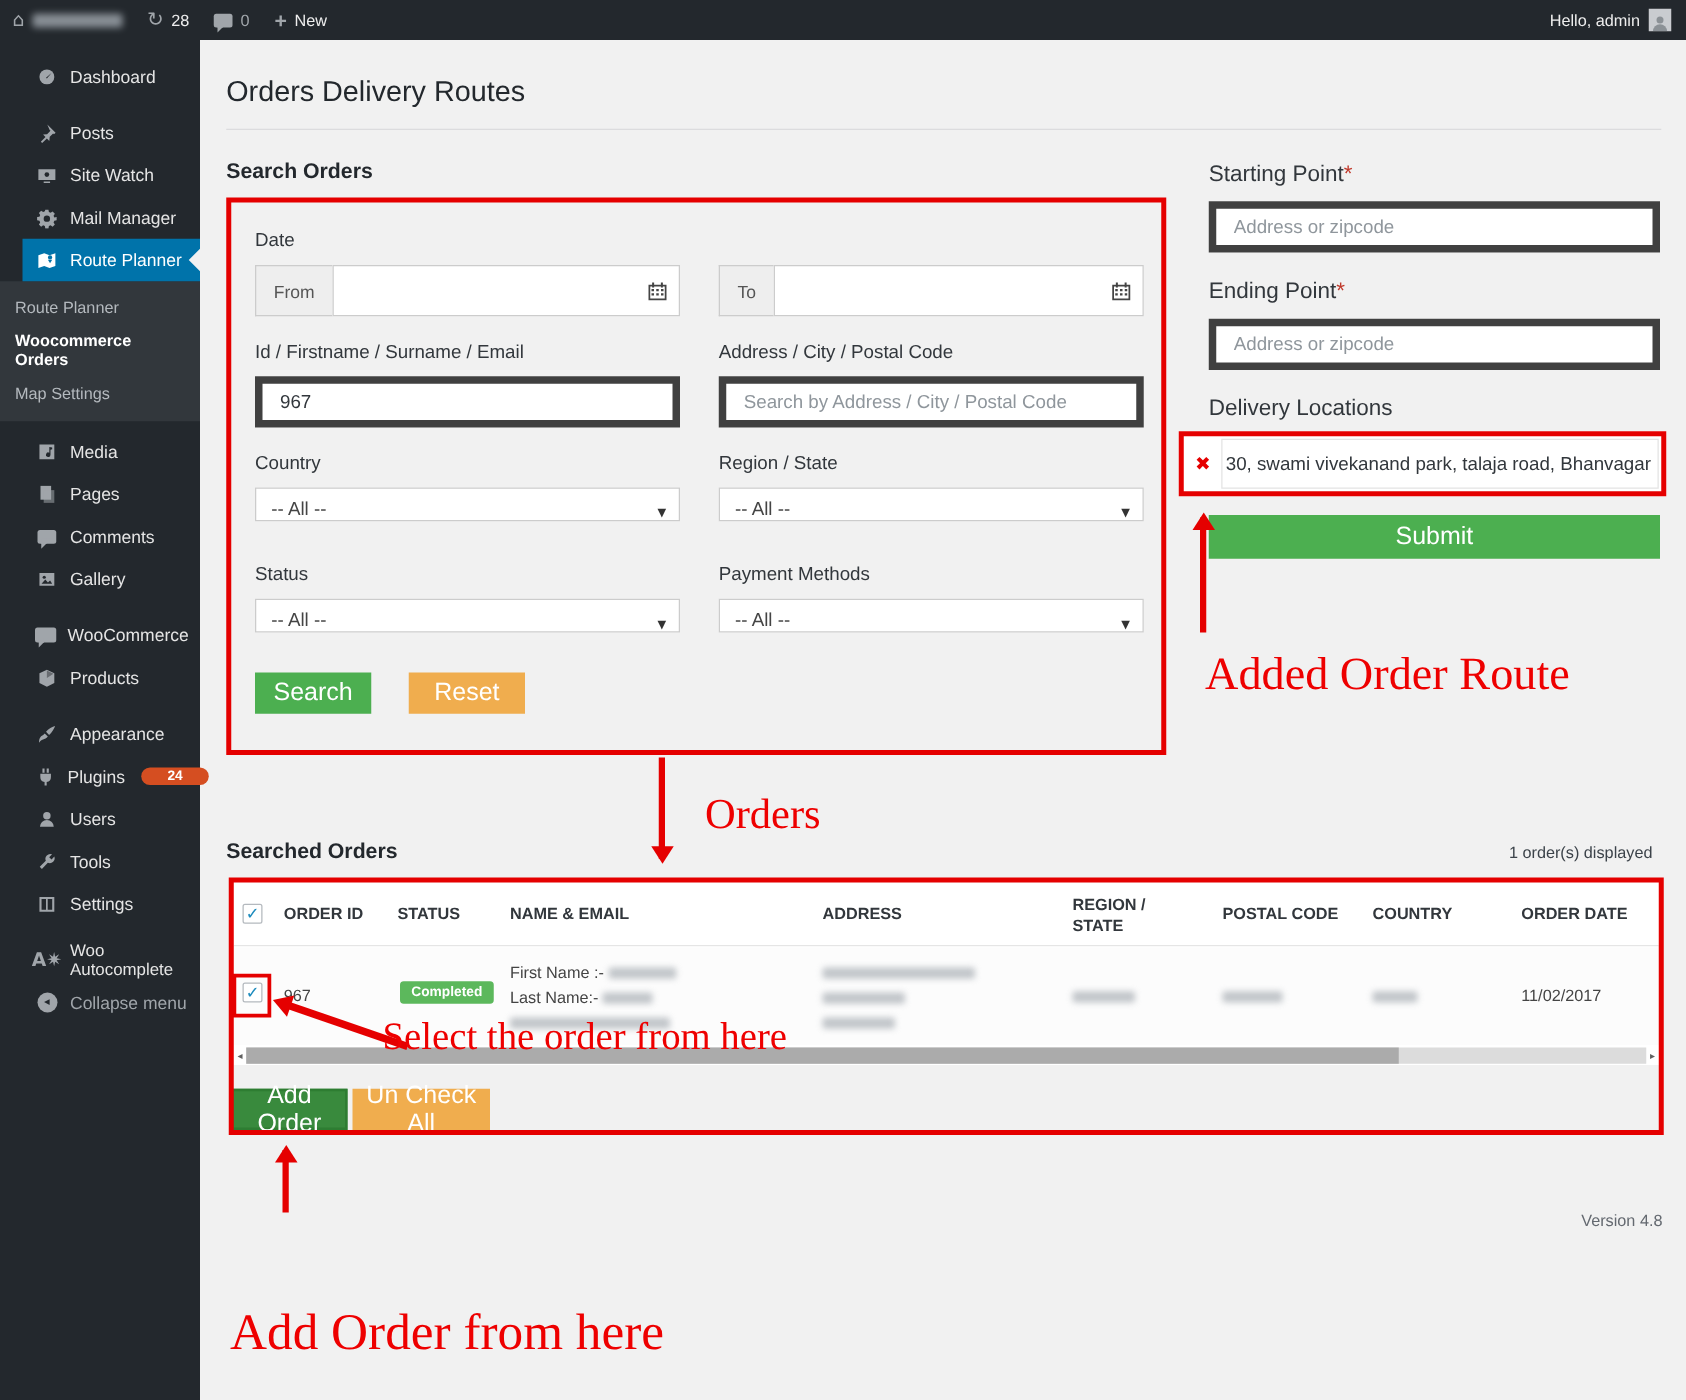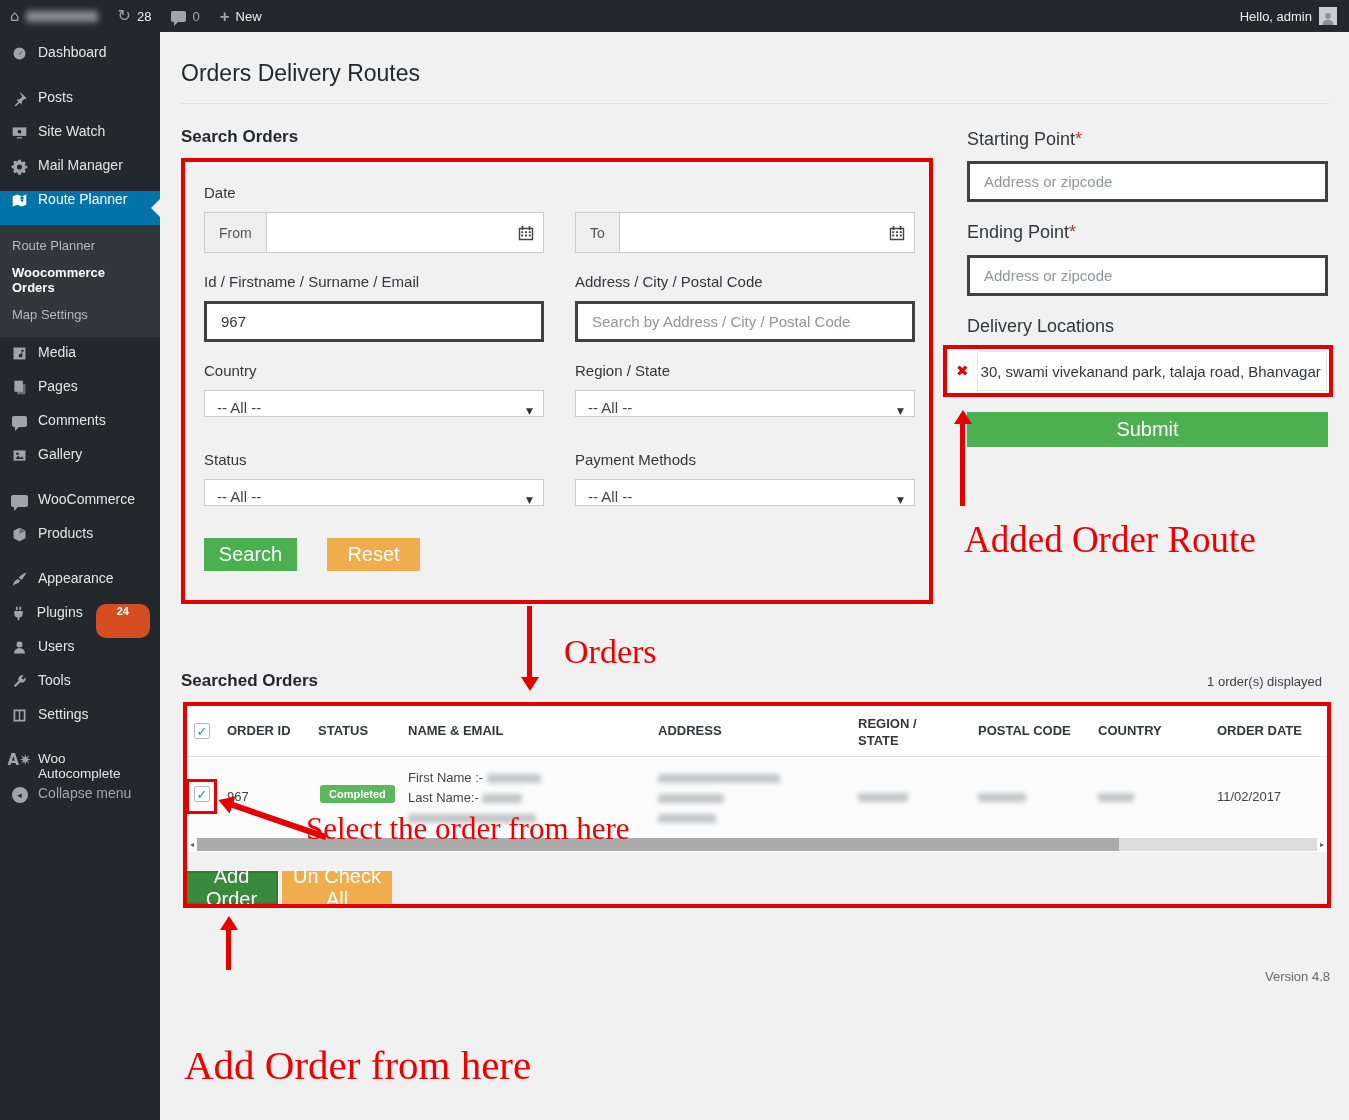--- a/index.html
+++ b/index.html
@@ -16,22 +16,22 @@
   .site-blur { width:72px; height:11px; background:#9aa1a8; border-radius:2px; filter:blur(3px); opacity:.85; }
   .bubble { width:15px; height:11px; background:#a0a5aa; border-radius:2px; position:relative; display:inline-block; }
   .bubble::after { content:""; position:absolute; left:3px; bottom:-4px;
     border:4px solid transparent; border-top-color:#a0a5aa; border-left-color:#a0a5aa; }
   .avatar { width:18px; height:18px; background:#c9ccd0; display:flex; align-items:flex-end; justify-content:center; overflow:hidden; }
   .avatar svg { width:14px; height:14px; fill:#8b9196; }
 
   
   #sidebar { position:absolute; left:0; top:32px; width:160px; height:1088px;
     background:#23282d; z-index:10; padding-top:12px; }
-  .mi { display:flex; gap:9px; height:34px; padding:0 10px;
-    color:#e5e5e5; font-size:14px; cursor:pointer; position:relative; }
+  .mi { display:flex; align-items:center; gap:9px; height:34px; padding:0 10px;
+    color:#e5e5e5; font-size:14px; cursor:pointer; position:relative;margin-left:18px; }
   .mi .icon { width:19px; height:19px; display:flex; align-items:center; justify-content:center; }
   .mi .icon svg { width:17px; height:17px; fill:#a0a5aa; }
   .mi .glyph { color:#a0a5aa; font-size:16px; font-family:"DejaVu Sans",sans-serif; line-height:1; }
   .sep { margin-top:11px; }
   .mi.active { background:#0073aa; color:#fff; }
   .mi.active .icon svg { fill:#fff; }
   .mi.active::after { content:""; position:absolute; right:0; top:50%; margin-top:-9px;
     border:9px solid transparent; border-right-color:#f1f1f1; }
   #submenu { background:#32373c; padding:7px 0 9px; }
   .smi { padding:6px 12px; font-size:13px; color:#b4b9be; cursor:pointer; }
@@ -46,21 +46,21 @@
   #content { position:absolute; left:160px; top:32px; width:1189px; height:1088px; background:#f1f1f1; }
   #page-title { position:absolute; left:21px; top:28px; font-size:23px; font-weight:500; color:#23282d; }
   #title-rule { position:absolute; left:21px; top:71px; width:1148px; height:1px; background:#dcdcde; }
   .sec-h { font-size:17px; font-weight:bold; color:#23282d; }
   #search-h { position:absolute; left:21px; top:95px; }
   #searched-h { position:absolute; left:21px; top:639px; }
   #count-txt { position:absolute; right:27px; top:642px; font-size:13px; color:#3c434a; }
   #version { position:absolute; right:19px; top:937px; font-size:13px; color:#646970; }
 
   .f-label { font-size:15px; color:#32373c; }
-  .t-input { height:41px; background:#fff; border:3px solid #404040; font-size:15px; color:#32373c;
+  .t-input { height:41px; background:#fff; border:6px solid #404040; font-size:15px; color:#32373c;
     padding:0 14px; width:100%; font-family:"Liberation Sans",sans-serif; }
   .t-input::placeholder { color:#8f969c; opacity:1; }
   .sel { height:27px; background:#fff; border:1px solid #ccc; display:flex; align-items:flex-end;
     padding:0 12px; font-size:15px; color:#444; cursor:pointer; position:relative; }
   .sel .caret { position:absolute; right:10px; font-size:9px; color:#333; font-family:"DejaVu Sans",sans-serif; }
   .btn { display:inline-flex; align-items:center; justify-content:center; color:#fff; font-size:20px;
     border:none; cursor:pointer; font-family:"Liberation Sans",sans-serif; }
   .btn-green { background:#4caf50; }
   .btn-orange { background:#f0ad4e; }
 

